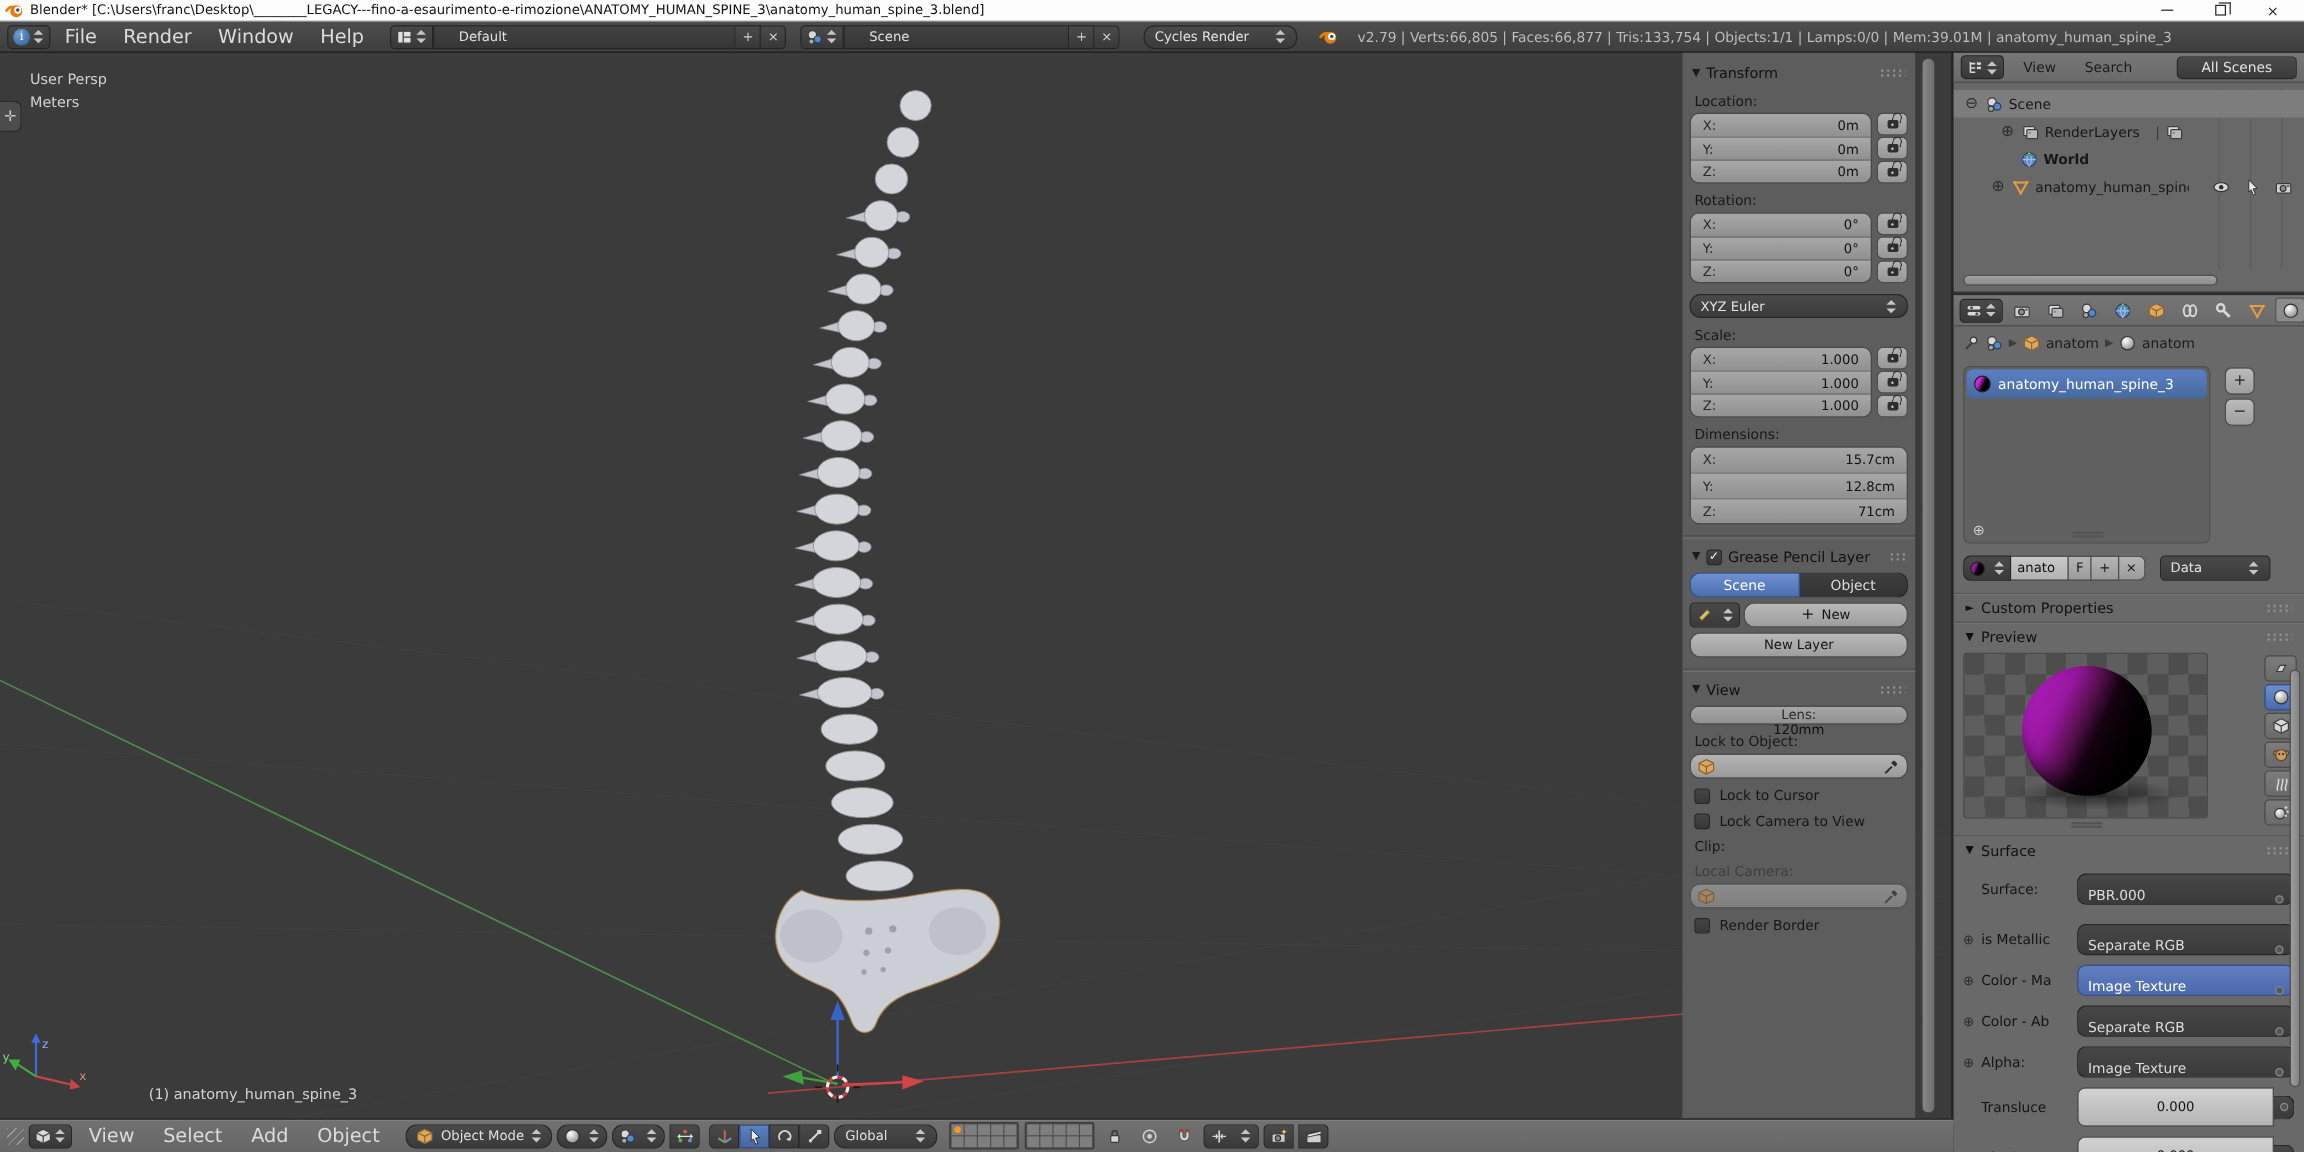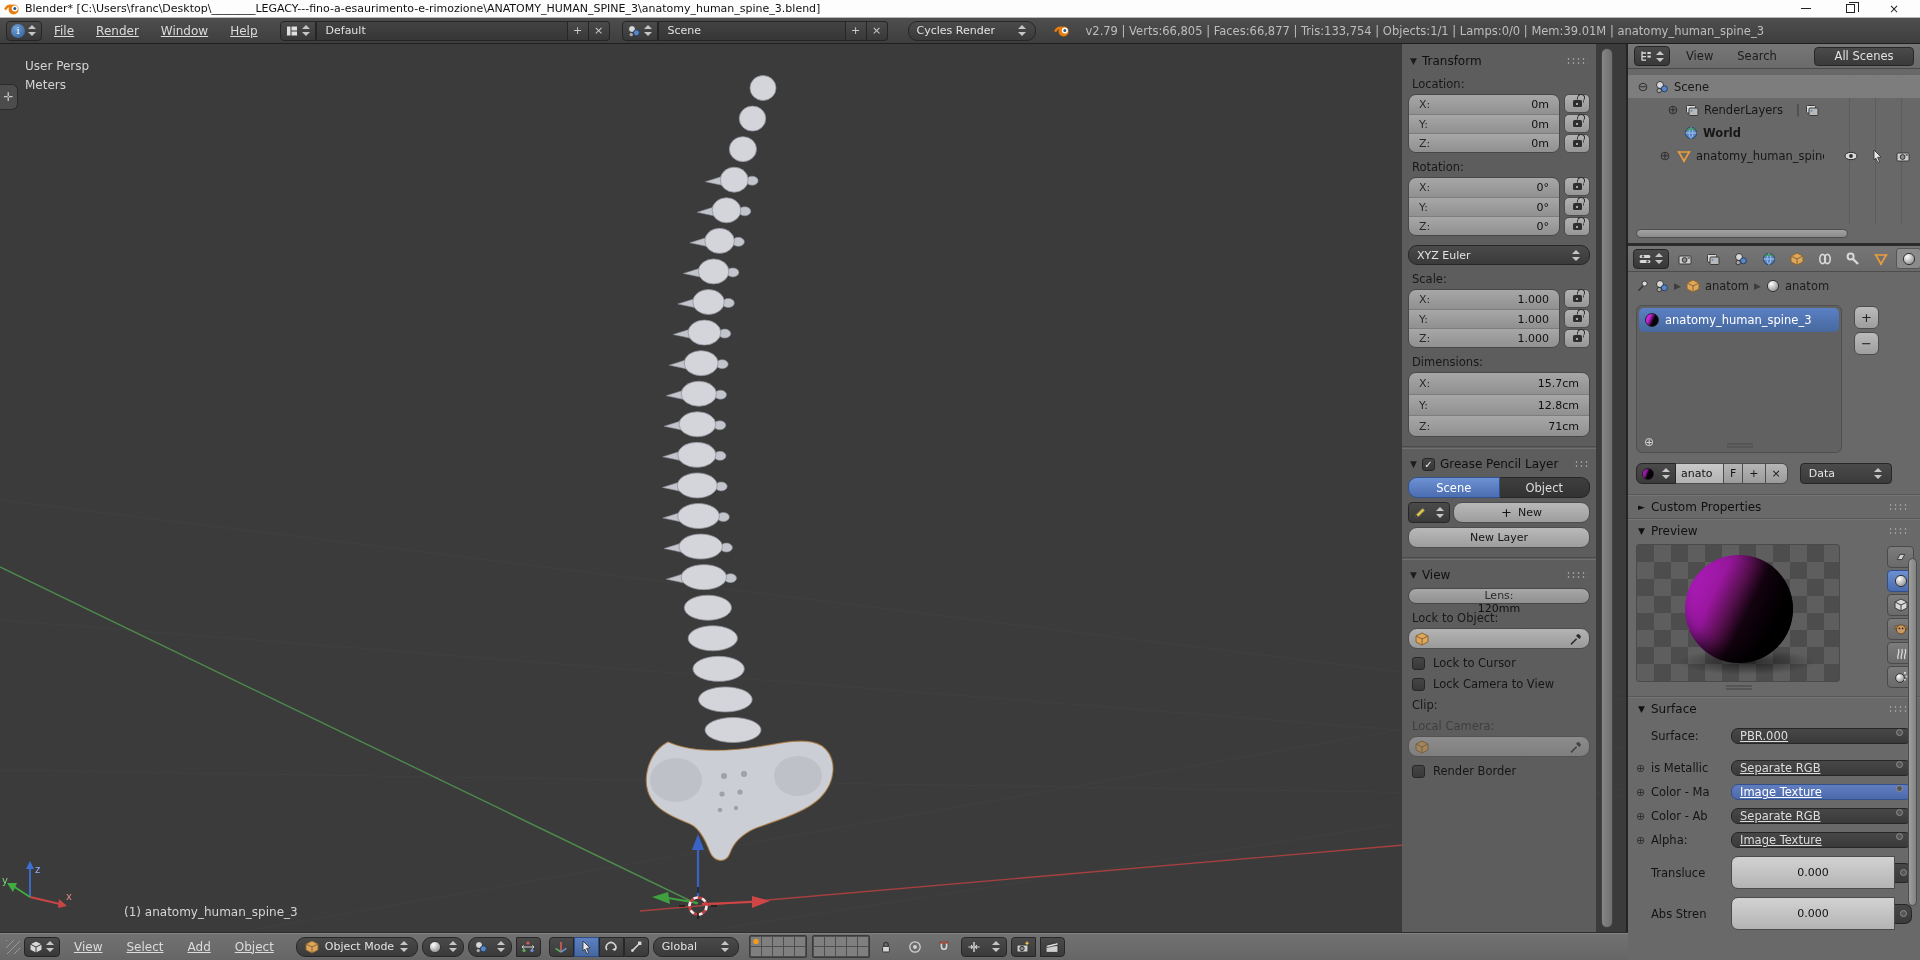--- a/index.html
+++ b/index.html
@@ -21,32 +21,32 @@
   
   .dd{background:linear-gradient(#4a4a4a,#3a3a3a);border:1px solid #272727;border-radius:9px;color:#e2e2e2;display:flex;align-items:center;padding:0 8px;height:20px;gap:6px;white-space:nowrap;}
   .dd.sq{border-radius:4px;justify-content:center;}
   .ud{width:9px;height:11px;position:relative;margin-left:auto;flex:none;}
   .ud:before,.ud:after{content:"";position:absolute;left:0;border-left:4px solid transparent;border-right:4px solid transparent;}
   .ud:before{top:0;border-bottom:4px solid #c6c6c6;}
   .ud:after{bottom:0;border-top:4px solid #c6c6c6;}
   .btn-light{background:linear-gradient(#b9b9b9,#9d9d9d);border:1px solid #4d4d4d;border-radius:9px;color:#141414;display:flex;align-items:center;justify-content:center;height:21px;}
   .ic{width:14px;height:14px;flex:none;}
   .ic16{width:16px;height:16px;flex:none;}
-  .menu-label{padding:0 10px;color:#dcdcdc;font-size:12px;text-decoration:underline;}
+  .menu-label{padding:0 10px;color:#dcdcdc;font-size:16px;}
   .grip{width:22px;height:8px;margin-left:auto;background-image:radial-gradient(#9c9c9c 1px,transparent 1.2px);background-size:5px 4px;flex:none;}
   .chk{width:13px;height:13px;background:linear-gradient(#454545,#383838);border:1px solid #262626;border-radius:3px;color:#efefef;font-size:10px;line-height:11px;text-align:center;flex:none;}
   .lockico{width:9px;height:7px;background:#2e2e2e;border-radius:1.5px;position:relative;display:block;}
   .lockico:before{content:"";position:absolute;width:6px;height:7px;border:1.6px solid #2e2e2e;border-bottom:none;border-radius:4px 4px 0 0;top:-6px;left:4px;transform:rotate(14deg);}
   .lockico:after{content:"";position:absolute;width:2px;height:2px;background:#cfcfcf;border-radius:50%;left:3.5px;top:2.5px;}
 
   
   #topbar{left:0;top:18px;width:1920px;height:26px;background:linear-gradient(#4e4e4e,#3e3e3e);border-bottom:1px solid #1f1f1f;display:flex;align-items:center;padding:0 6px;gap:2px;}
   .ed-dd{background:linear-gradient(#4a4a4a,#383838);border:1px solid #252525;border-radius:4px;height:20px;display:flex;align-items:center;padding:0 4px;gap:3px;}
   .infoico{width:14px;height:14px;border-radius:50%;background:radial-gradient(circle at 35% 30%,#6fa0d8,#2d5a92);color:#fff;font-size:10px;line-height:14px;text-align:center;font-family:"DejaVu Serif",serif;}
-  .sel-field{background:linear-gradient(#424242,#363636);border:1px solid #252525;height:20px;display:flex;align-items:center;padding:0 9px;color:#e0e0e0;border-radius:4px 0 0 4px;}
+  .sel-field{background:linear-gradient(#424242,#363636);border:1px solid #252525;height:20px;display:flex;align-items:center;padding:0 20px;color:#e0e0e0;border-radius:4px 0 0 4px;}
   .sel-btn{width:21px;height:20px;background:linear-gradient(#4a4a4a,#383838);border:1px solid #252525;border-left:none;color:#ccc;display:flex;align-items:center;justify-content:center;font-size:11px;}
   .sel-btn.last{border-radius:0 4px 4px 0;}
   #stats{color:#bdbdbd;font-size:11.5px;margin-left:14px;white-space:nowrap;}
 
   
   #viewport{left:0;top:44px;width:1628px;height:888px;background:#3b3b3b;border-right:2px solid #242424;overflow:hidden;}
   .vp-label{position:absolute;color:#d4d4d4;font-size:12px;}
   #plus-tab{position:absolute;left:0;top:40px;width:18px;height:26px;background:#4c4c4c;border:1px solid #2a2a2a;border-left:none;border-radius:0 6px 6px 0;color:#c6c6c6;display:flex;align-items:center;justify-content:center;font-size:12px;}
 
   
@@ -103,21 +103,21 @@
   .phead2{display:flex;align-items:center;gap:6px;height:24px;padding:0 10px;font-size:12px;color:#101010;border-top:1px solid #585858;box-shadow:0 1px 0 #757575 inset;}
   #prevbox{position:relative;margin:2px 0 0 8px;width:204px;height:138px;border:1px solid #4a4a4a;border-radius:3px;background-image:conic-gradient(#5e5e5e 90deg,#4d4d4d 90deg 180deg,#5e5e5e 180deg 270deg,#4d4d4d 270deg);background-size:34px 34px;overflow:hidden;}
   #prevsphere{position:absolute;left:48px;top:10px;width:108px;height:108px;border-radius:50%;background:linear-gradient(116deg,#bb1fcb 0%,#99179f 30%,#58104f 44%,#140310 56%,#000 78%);box-shadow:inset -8px -10px 18px rgba(0,0,0,.7);}
   #prevshadow{position:absolute;left:40px;top:104px;width:140px;height:26px;border-radius:50%;background:radial-gradient(rgba(0,0,0,.55),transparent 70%);}
   .sidecol{position:absolute;right:6px;display:flex;flex-direction:column;gap:2px;}
   .sbtn{width:27px;height:22px;background:linear-gradient(#7c7c7c,#6a6a6a);border:1px solid #4a4a4a;border-radius:4px;display:flex;align-items:center;justify-content:center;}
   .sbtn.active{background:linear-gradient(#6b8fd0,#4a6cae);border-color:#2f4e8a;}
   .surfrow{display:flex;align-items:center;margin:0 8px 8px 6px;gap:4px;}
   .surfrow .anim{width:13px;color:#2d2d2d;font-size:11px;text-align:center;flex:none;}
   .surfrow .lbl{width:76px;font-size:11.5px;color:#141414;flex:none;}
-  .node-dd{flex:1;height:16px;background:linear-gradient(#474747,#3a3a3a);border:1px solid #262626;border-radius:7px;display:flex;align-items:flex-start;padding:0 8px;color:#ddd;font-size:11.5px;text-decoration:underline;}
+  .node-dd{flex:1;height:26px;background:linear-gradient(#474747,#3a3a3a);border:1px solid #262626;border-radius:7px;display:flex;align-items:flex-end;padding:0 8px;color:#ddd;font-size:11.5px;}
   .node-dd.blue{background:linear-gradient(#617fc0,#4c69ab);border-color:#31508c;color:#fff;}
   .sock{width:7px;height:7px;border-radius:50%;background:#565656;border:1px solid #8d8d8d;margin-left:auto;flex:none;}
   .slider{flex:1;height:33px;background:linear-gradient(#d2d2d2,#b4b4b4);border:1px solid #4c4c4c;border-radius:7px 0 0 7px;display:flex;align-items:center;justify-content:center;color:#111;}
   .sockbtn{width:17px;height:20px;background:linear-gradient(#474747,#3a3a3a);border:1px solid #262626;border-left:none;border-radius:0 7px 7px 0;display:flex;align-items:center;justify-content:center;}
   #pr-scroll{position:absolute;right:3px;top:312px;width:9px;height:348px;background:linear-gradient(90deg,#9e9e9e,#828282);border:1px solid #4c4c4c;border-radius:5px;}
 
   
   #vheader{left:0;top:932px;width:1628px;height:28px;background:linear-gradient(#727272,#666);border-top:1px solid #2e2e2e;box-shadow:0 1px 0 #828282 inset;display:flex;align-items:center;padding:0 6px;gap:4px;}
   .mini-btn{width:25px;height:20px;background:linear-gradient(#4a4a4a,#3a3a3a);border:1px solid #272727;display:flex;align-items:center;justify-content:center;}
   .mini-btn.first{border-radius:4px 0 0 4px;} .mini-btn.last{border-radius:0 4px 4px 0;}

